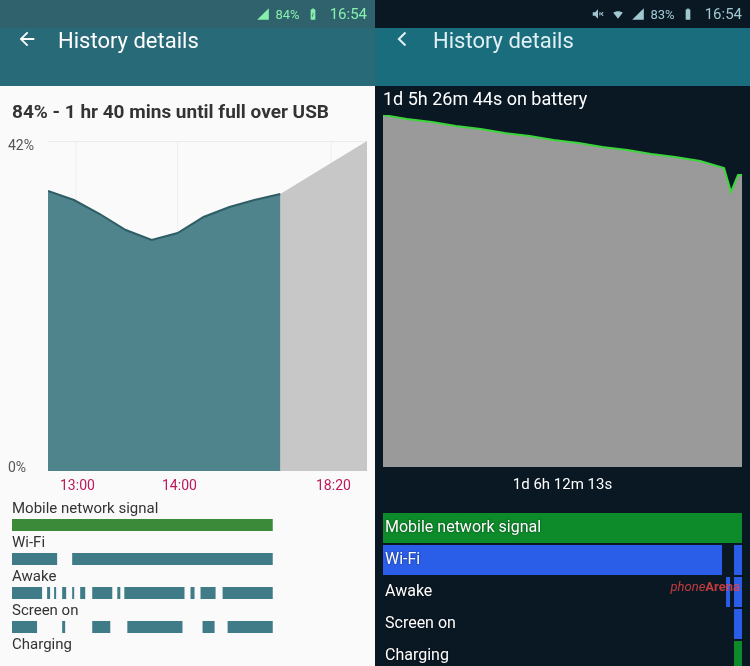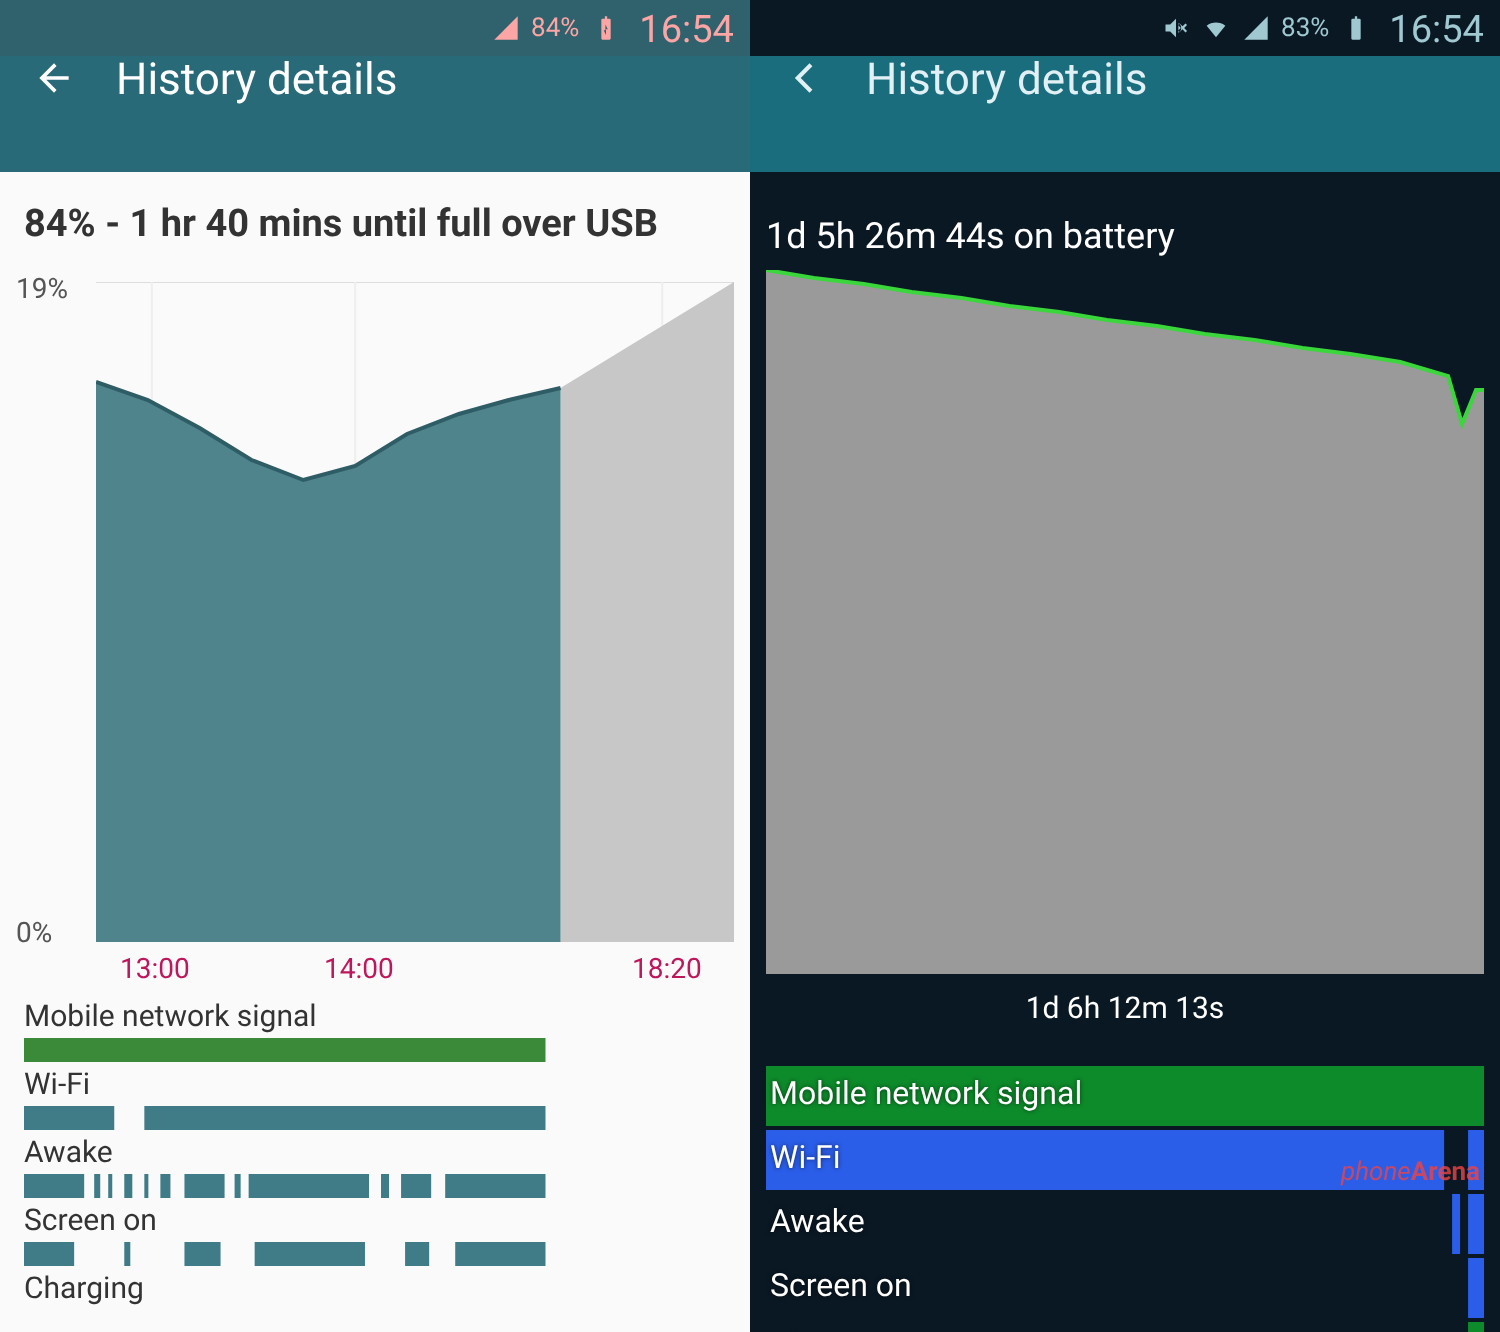--- a/index.html
+++ b/index.html
@@ -3,26 +3,26 @@
 <meta charset="utf-8">
 <style>
   * { margin: 0; padding: 0; box-sizing: border-box; }
   body { font-family: Roboto, -apple-system, sans-serif; background: #fff; width: 750px; height: 666px; overflow: hidden; }
   .container { display: flex; width: 750px; height: 666px; }
   .phone { position: relative; height: 666px; }
   .phone-left { width: 375px; background: #fafafa; }
   .phone-right { width: 375px; background: #0a1824; }
 
   
-  .status-bar { height: 28px; display: flex; justify-content: flex-end; align-items: center; gap: 6px; padding: 0 8px; font-size: 13px; color: #fca5a5; }
+  .status-bar { height: 28px; display: flex; justify-content: flex-end; align-items: center; gap: 6px; padding: 0 8px; font-size: 13px; color: #86efac; }
   .phone-left .status-bar { background: #30626d; }
   .phone-right .status-bar { background: #0a1824; color: #a0c8d0; }
   .status-bar svg { width: 14px; height: 14px; fill: currentColor; }
   .status-bar .pct { font-size: 13px; }
-  .status-bar .time { font-size: 19px; margin-left: 4px; }
+  .status-bar .time { font-size: 15px; margin-left: 4px; }
 
   
   .app-bar { height: 58px; background: #296a78; color: #fff; display: flex; align-items: flex-start; padding: 0 16px; gap: 20px; }
   .phone-right .app-bar { background: #1a6d7d; color: #e0f0f4; }
   .app-bar .back-icon { width: 22px; height: 22px; }
   .app-bar .title { font-size: 22px; font-weight: 400; }
 
   
   .phone-left .summary { font-size: 19px; color: #333; padding: 14px 12px 10px; background: #fafafa; font-weight: bold; }
   .phone-left .chart-area { position: relative; height: 366px; background: #fafafa; padding: 0 12px; }
@@ -32,21 +32,21 @@
   .phone-left .ylab.bot { bottom: 24px; }
   .phone-left .xlab { position: absolute; bottom: 6px; font-size: 14px; color: #be185d; }
   .phone-left .chart-svg { width: 100%; height: 100%; display: block; }
 
   .phone-left .bars { background: #fafafa; padding: 0 12px 6px; }
   .bar-row { margin-bottom: 2px; }
   .bar-row .lbl { font-size: 15px; color: #333; margin-bottom: 2px; }
   .bar-row svg { display: block; width: 100%; height: 12px; }
 
   
-  .phone-right .summary { font-size: 18px; color: #fff; padding: 22px 8px 2px; }
+  .phone-right .summary { font-size: 18px; color: #fff; padding: 2px 8px 2px; }
   .phone-right .chart-area { position: relative; height: 360px; background: #0a1824; padding: 0 8px; }
   .phone-right .chart-inner { position: absolute; left: 8px; right: 8px; top: 4px; bottom: 4px; }
   .phone-right .chart-svg { width: 100%; height: 100%; display: block; }
 
   .phone-right .bars-dark { padding: 4px 8px 0; }
   .phone-right .time-line { text-align: center; color: #fff; font-size: 15px; margin-bottom: 20px; }
   .phone-right .bar-row-dark { position: relative; height: 30px; margin-bottom: 2px; }
   .phone-right .bar-row-dark .lbl { position: absolute; left: 2px; top: 4px; color: #fff; font-size: 16px; text-shadow: 0 0 2px rgba(0,0,0,.6); }
   .phone-right .bar-row-dark svg { width: 100%; height: 100%; display: block; }
 
@@ -74,21 +74,21 @@
     <div class="app-bar">
       <svg class="back-icon" viewBox="0 0 24 24" fill="#fff">
           <path d="M20 11H7.8l5.6-5.6L12 4l-8 8 8 8 1.4-1.4L7.8 13H20v-2z"></path>
         </svg>
       <span class="title">History details</span>
     </div>
 
     <div class="summary">84% - 1 hr 40 mins until full over USB</div>
 
     <div class="chart-area">
-      <span class="ylab top">19%</span>
+      <span class="ylab top">42%</span>
       <span class="ylab bot">0%</span>
       <div class="chart-inner">
         <svg class="chart-svg" viewBox="0 0 320 330" preserveAspectRatio="none">
 
           <line x1="0" y1="0" x2="320" y2="0" stroke="#ddd" stroke-width="1"></line>
           <line x1="0" y1="330" x2="320" y2="330" stroke="#ddd" stroke-width="1"></line>
 
           <line x1="28" y1="0" x2="28" y2="330" stroke="#eee"></line>
           <line x1="130" y1="0" x2="130" y2="330" stroke="#eee"></line>
           <line x1="284" y1="0" x2="284" y2="330" stroke="#eee"></line>

